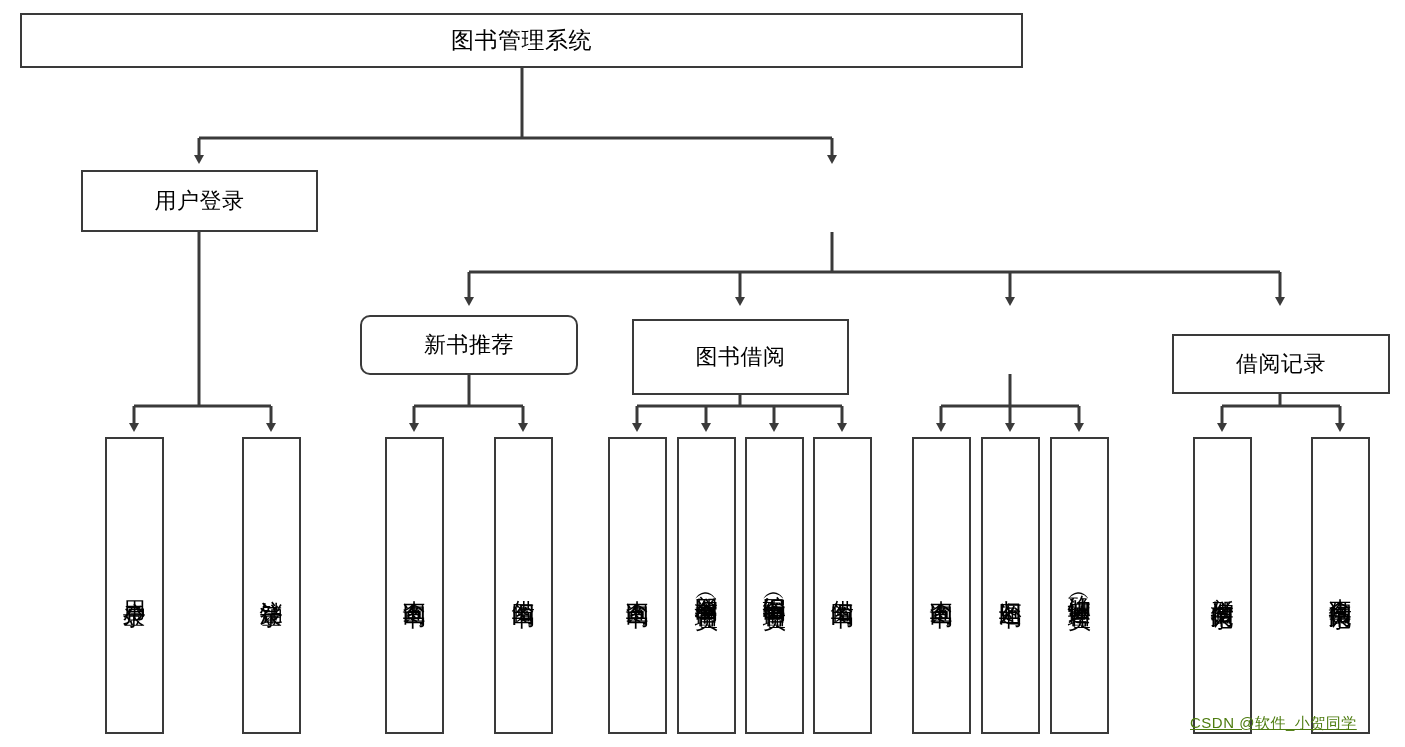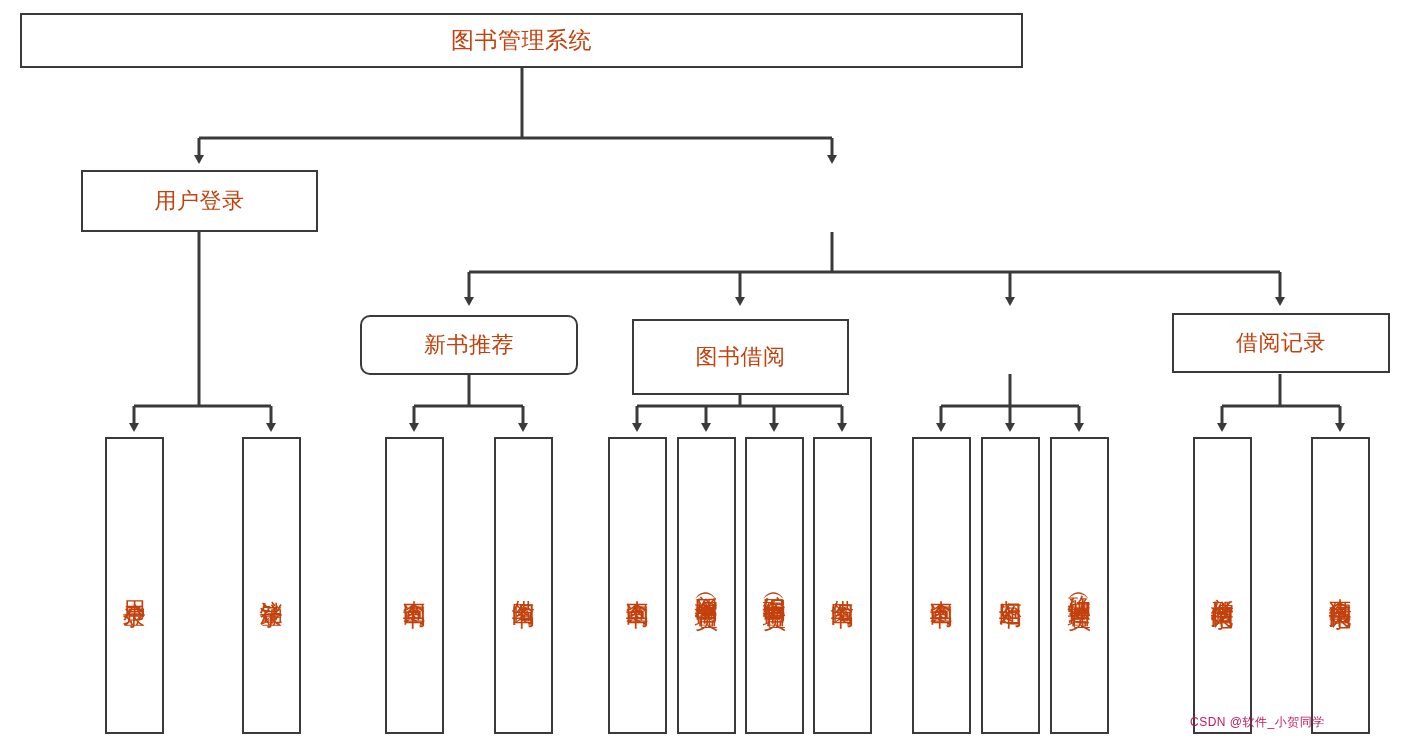--- a/index.html
+++ b/index.html
@@ -27,21 +27,21 @@
     pointer-events: none;
   }
   .node {
     position: absolute;
     box-sizing: border-box;
     background: #ffffff;
     border: 2px solid #3a3a3a;
     display: flex;
     align-items: center;
     justify-content: center;
-    color: #c2410c;
+    color: #000000;
   }
   .node-label {
     display: block;
     text-align: center;
     line-height: 1.18;
     letter-spacing: 0.5px;
     white-space: pre;
   }
   .node.horizontal .node-label {
     font-size: 22px;
@@ -56,25 +56,26 @@
   .node.vertical .node-label {
     writing-mode: vertical-rl;
     text-orientation: upright;
     font-size: 23px;
     line-height: 1.16;
     letter-spacing: 2px;
     max-height: 280px;
   }
   .watermark {
     position: absolute;
-    color: #be185d;
-    font-size: 12px;
+    color: #4d7c0f;
+    font-size: 15px;
     letter-spacing: 0.5px;
     white-space: nowrap;
     user-select: none;
+    text-decoration: underline;
   }
 </style>
 </head>
 <body>
 
 <div id="diagram-root">
 
   <svg id="edges-layer" width="1405" height="747" viewBox="0 0 1405 747">
     <defs>
       <marker id="arrow" markerWidth="9" markerHeight="10" refX="1" refY="5" orient="auto" markerUnits="userSpaceOnUse">
@@ -132,21 +133,21 @@
   <div class="node horizontal" style="left:81px; top:170px; width:237px; height:62px;">
     <span class="node-label">用户登录</span>
   </div>
 
   <div class="node horizontal" style="left:360px; top:315px; width:218px; height:60px;border-radius:10px;">
     <span class="node-label">新书推荐</span>
   </div>
   <div class="node horizontal" style="left:632px; top:319px; width:217px; height:76px;">
     <span class="node-label">图书借阅</span>
   </div>
-  <div class="node horizontal" style="left:1172px; top:313px; width:218px; height:60px;">
+  <div class="node horizontal" style="left:1172px; top:334px; width:218px; height:60px;">
     <span class="node-label">借阅记录</span>
   </div>
 
   <div class="node vertical" style="left:105px; top:437px; width:59px; height:297px;">
     <span class="node-label">用户登录</span>
   </div>
   <div class="node vertical" style="left:242px; top:437px; width:59px; height:297px;">
     <span class="node-label">注销登录</span>
   </div>
 

